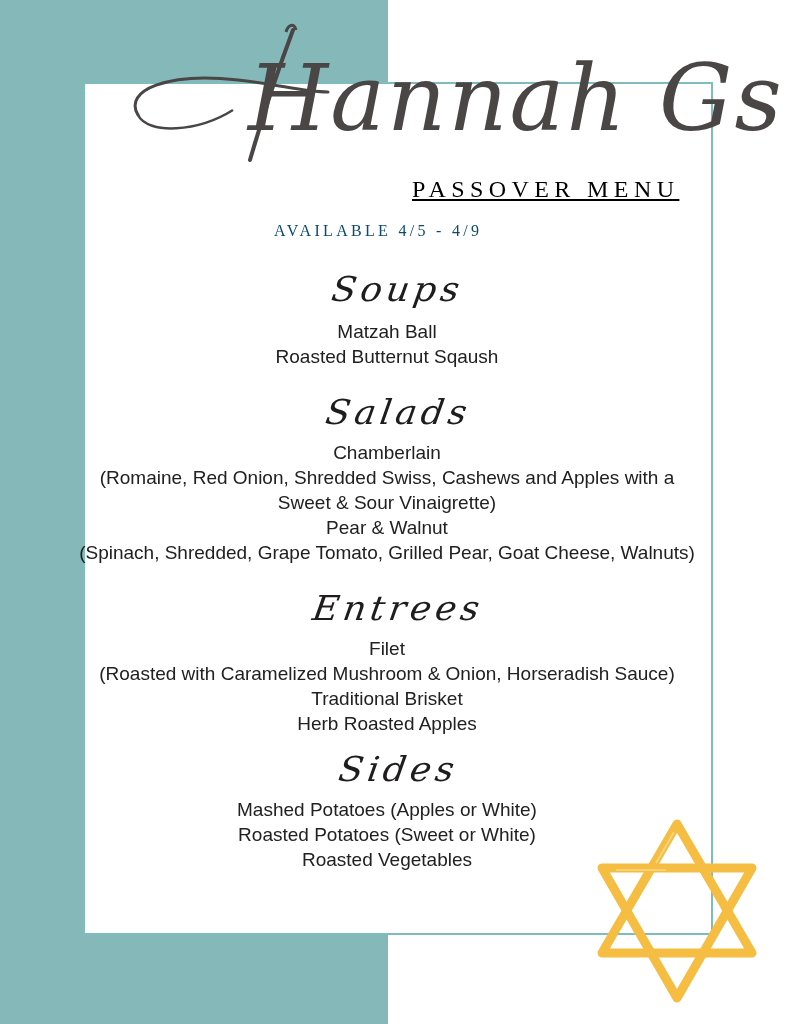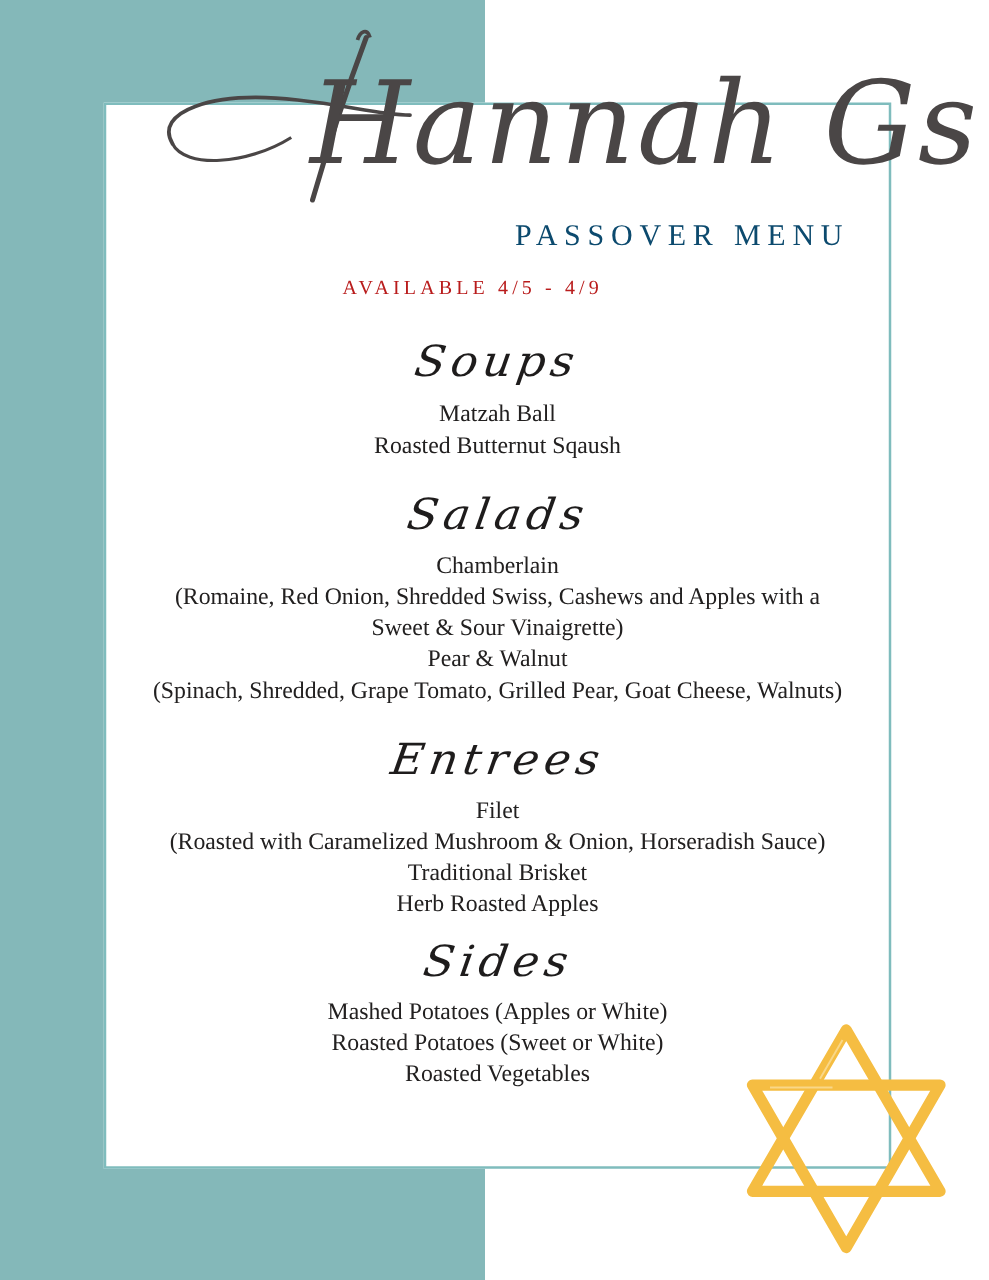--- a/index.html
+++ b/index.html
@@ -21,40 +21,41 @@
   .brand {
     position: absolute; left: 128px; top: 10px; width: 620px; height: 170px;
   }
   .brand svg { width: 100%; height: 100%; overflow: visible; }
   .brand-text {
     font-family: "DejaVu Serif", serif; font-style: italic;
   }
   .subtitle {
     position: absolute; left: 412px; top: 176px; width: 290px;
     font-family: "Liberation Serif", serif; font-size: 24px;
-    letter-spacing: 5.4px; color: #0c4a6e; white-space: nowrap;
+    letter-spacing: 5.4px; color: #000000; white-space: nowrap;
     font-weight: normal;
+    text-decoration: underline;
   }
   .availability {
     position: absolute; left: 274px; top: 222px; width: 240px;
     font-family: "Liberation Serif", serif; font-size: 16px;
-    letter-spacing: 3.3px; color: #b91c1c; white-space: nowrap;
+    letter-spacing: 3.3px; color: #0c4a6e; white-space: nowrap;
   }
   .section-head {
     position: absolute; left: 83px; width: 630px; text-align: center;
     font-family: "DejaVu Serif", serif; font-style: italic;
     font-size: 36px; color: #1e1c1c; letter-spacing: 4px;
     font-weight: normal; line-height: 40px;
   }
   .section-head span {
     display: inline-block; transform: scaleY(0.95) skewX(-8deg);
   }
   .items {
-    position: absolute; left: 83px; width: 630px; text-align: center;
-    font-family: Liberation Serif, serif; font-size: 19px; color: #222020;
+    position: absolute; left: 72px; width: 630px; text-align: center;
+    font-family: Liberation Sans, sans-serif; font-size: 19px; color: #222020;
     line-height: 25px;
   }
   .items div { white-space: nowrap; }
   .star {
     position: absolute; left: 596px; top: 818px; width: 162px; height: 186px;
   }
 </style>
 </head>
 <body>
 

